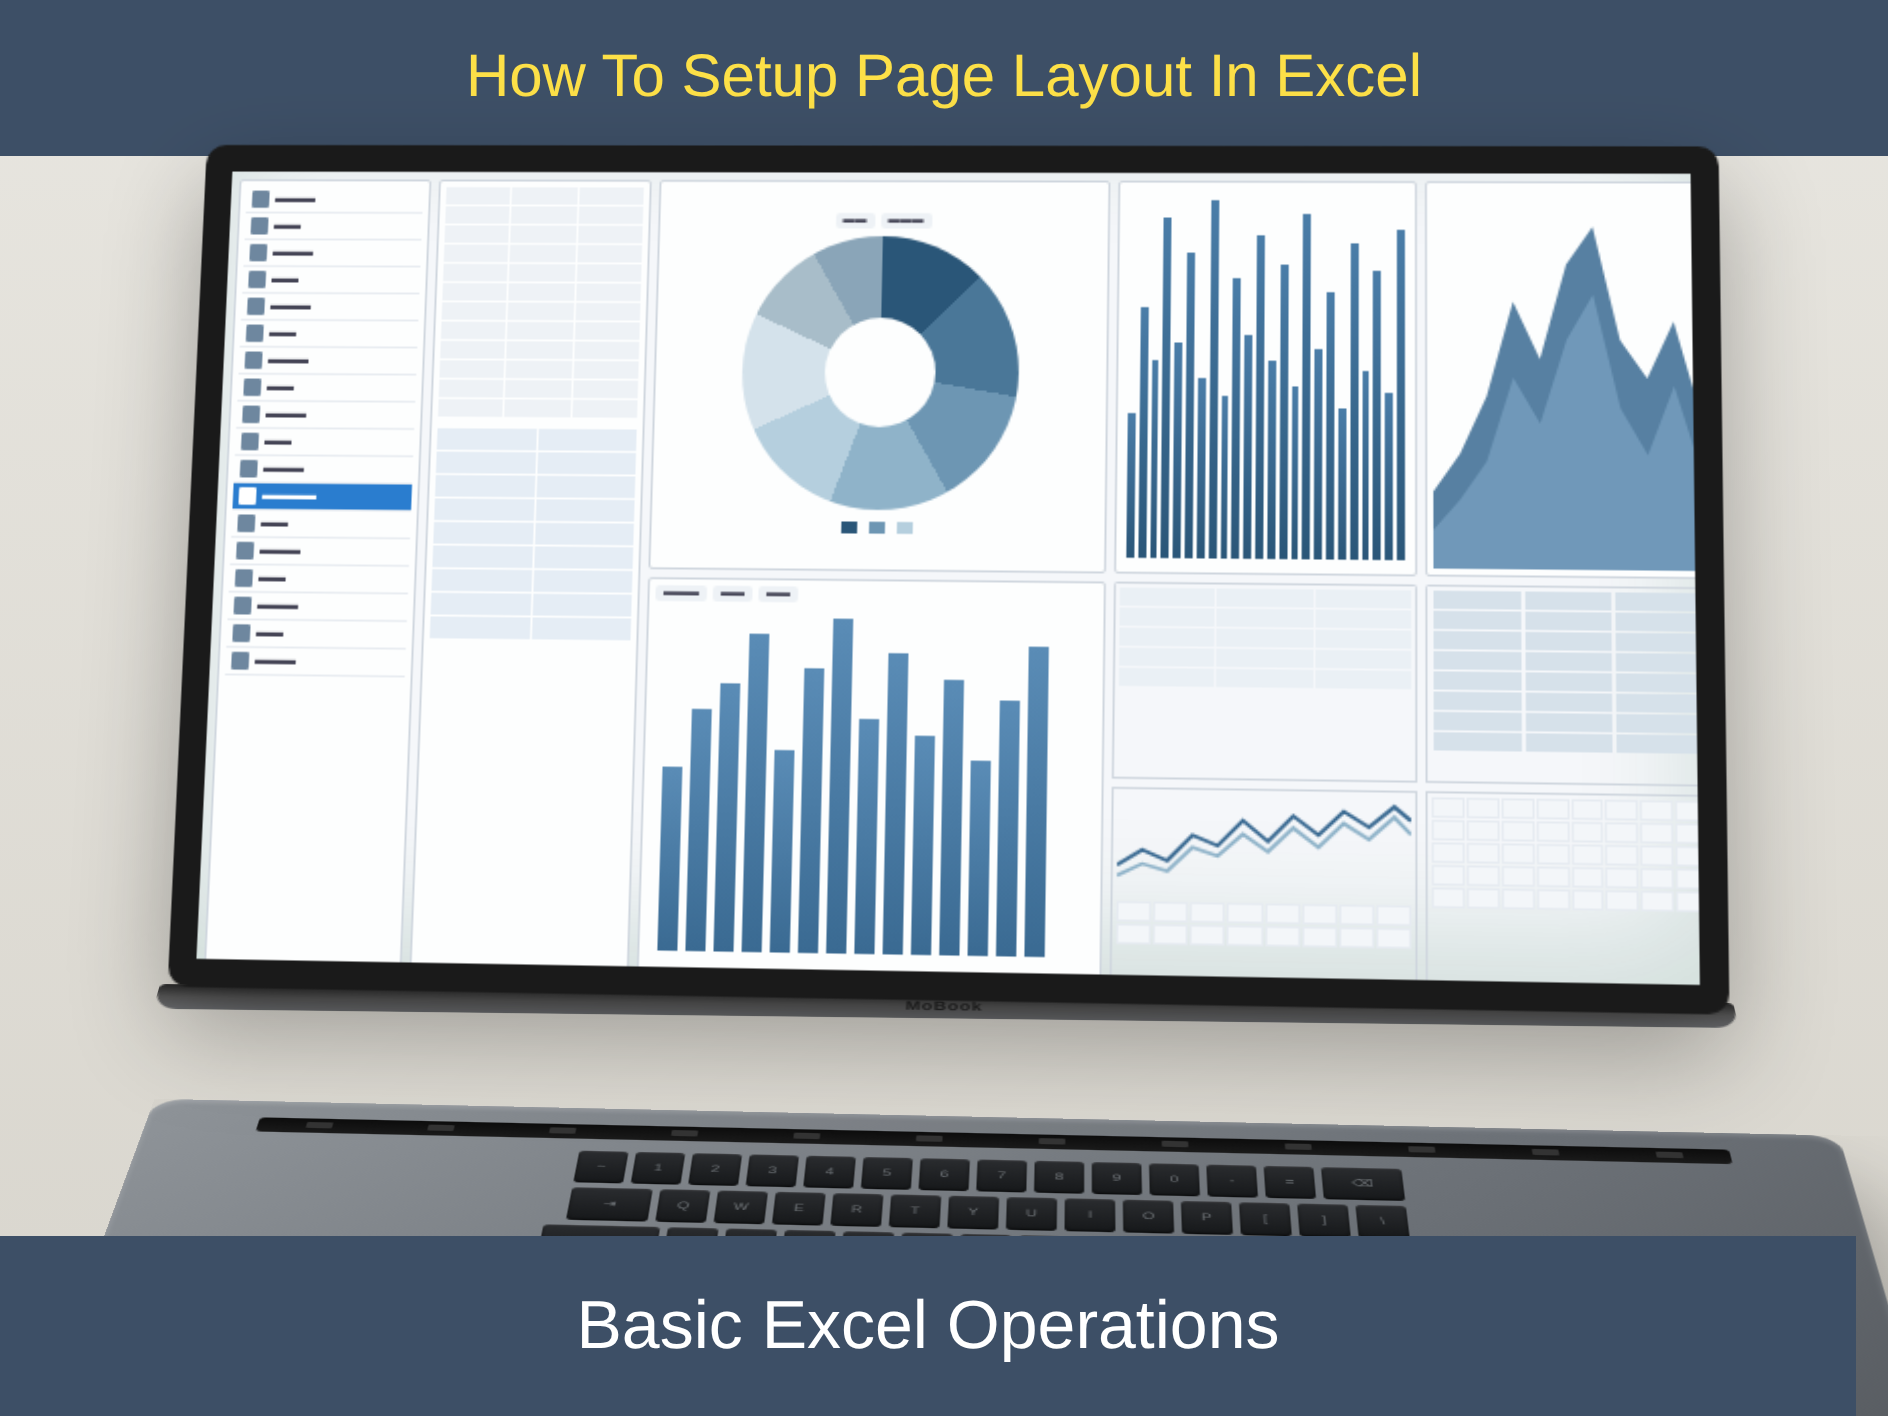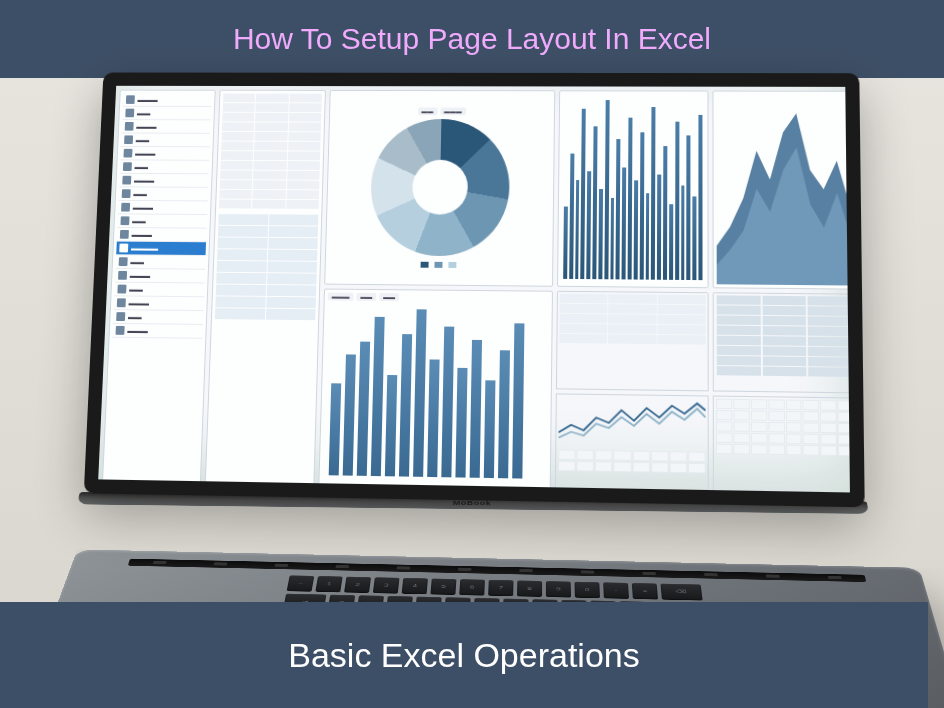--- a/index.html
+++ b/index.html
@@ -10,30 +10,30 @@
       background: linear-gradient(180deg, #e8e6e0 0%, #d8d5cd 100%);
       overflow: hidden;
       position: relative;
     }
     .header-bar {
       height: 78px;
       background: #3d4f66;
       display: flex;
       align-items: center;
       justify-content: center;
-      color: #f0abfc;
+      color: #fde047;
       font-size: 30px;
       font-weight: 400;
     }
     .footer-bar {
       position: absolute;
       bottom: 0;
       left: 0;
       right: 16px;
-      height: 106px;
+      height: 90px;
       background: #3d4f66;
       display: flex;
       align-items: center;
       justify-content: center;
       color: #fff;
       font-size: 34px;
       font-weight: 400;
     }
     .stage {
       position: absolute;

